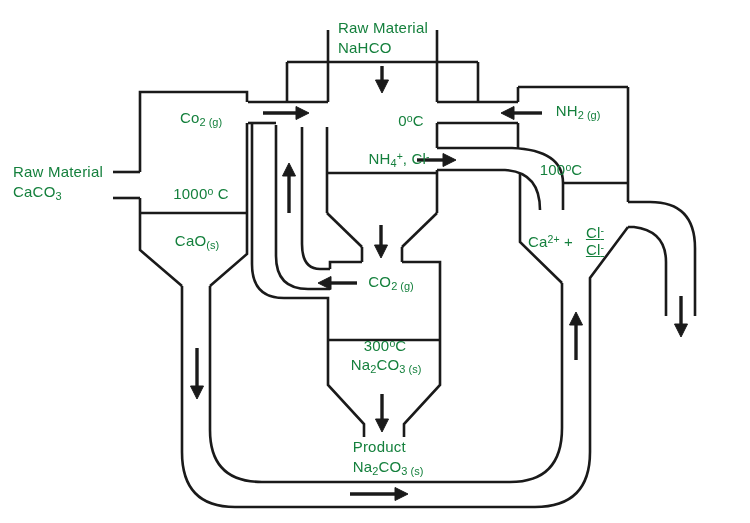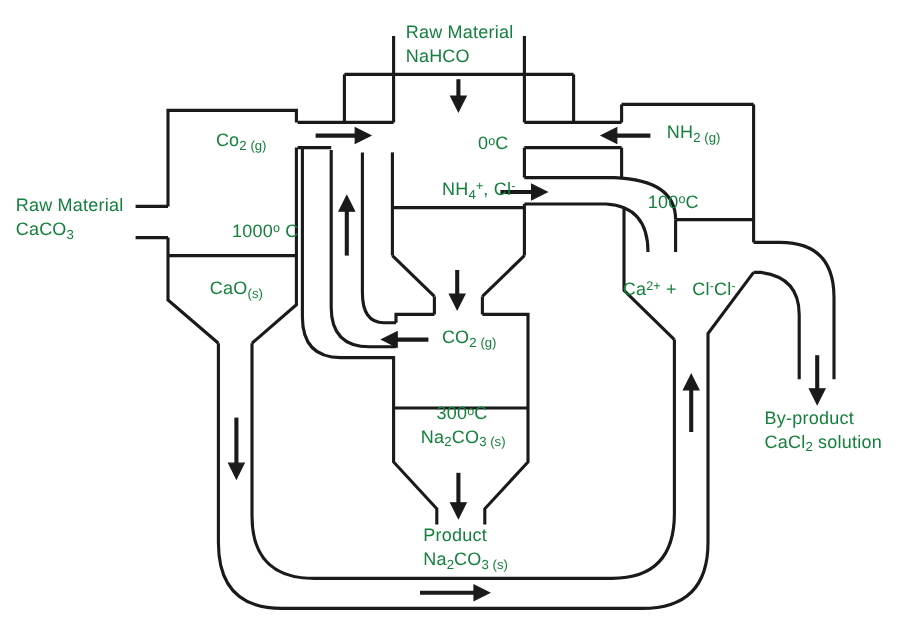--- a/index.html
+++ b/index.html
@@ -4,21 +4,21 @@
 <style>
   html,body{margin:0;padding:0;background:#ffffff;}
   .stage{position:relative;width:750px;height:523px;background:#ffffff;overflow:hidden;
          font-family:"Liberation Sans",sans-serif;}
   .stage svg{position:absolute;left:0;top:0;}
   .lbl{position:absolute;transform:translate(-50%,-50%);font-size:15px;color:#15803d;
        white-space:nowrap;text-align:left;line-height:20px;letter-spacing:0.2px;}
   .lbl sub{font-size:11px;vertical-align:-3px;letter-spacing:0;}
   .lbl sup{font-size:10.5px;vertical-align:4px;letter-spacing:0;}
   .stack{display:inline-flex;align-items:center;gap:13px;}
-  .stack .col{display:inline-flex;flex-direction:row;line-height:14px;}
+  .stack .col{display:inline-flex;flex-direction:column;line-height:14px;text-decoration:underline;}
 </style>
 </head>
 <body>
 
 <div class="stage">
 
 <svg width="750" height="523" viewBox="0 0 750 523">
   <g fill="none" stroke="#1a1a1a" stroke-width="2.6">
 
     <path d="M113,172 H140"></path>
@@ -130,35 +130,31 @@
 <div class="lbl" style="left:383px;top:119px;margin-left:28px;">0<sup>o</sup>C</div>
 <div class="lbl" style="left:359px;top:159px;margin-left:40px;">NH<sub>4</sub><sup>+</sup>, Cl<sup>-</sup></div>
 <div class="lbl" style="left:391px;top:284px;">CO<sub>2 (g)</sub></div>
 <div class="lbl" style="left:385px;top:330px;margin-top:14px;">300<sup>o</sup>C</div>
 <div class="lbl" style="left:386px;top:367px;">Na<sub>2</sub>CO<sub>3 (s)</sub></div>
 <div class="lbl" style="left:388px;top:459px;">
   <span>Product</span><br>
   <span>Na<sub>2</sub>CO<sub>3 (s)</sub></span>
 </div>
 <div class="lbl" style="left:201px;top:120px;">Co<sub>2 (g)</sub></div>
-<div class="lbl" style="left:201px;top:192px;margin-left:20px;">1000<sup>o</sup> C</div>
+<div class="lbl" style="left:201px;top:192px;">1000<sup>o</sup> C</div>
 <div class="lbl" style="left:197px;top:243px;">CaO<sub>(s)</sub></div>
 <div class="lbl" style="left:58px;top:184px;">
   <span>Raw Material</span><br>
   <span>CaCO<sub>3</sub></span>
 </div>
 <div class="lbl" style="left:578px;top:113px;">NH<sub>2 (g)</sub></div>
 <div class="lbl" style="left:561px;top:168px;">100<sup>o</sup>C</div>
 <div class="lbl" style="left:566px;top:240px;">
   <span class="stack">
     <span>Ca<sup>2+</sup> +</span>
     <span class="col">
       <span>Cl<sup>-</sup></span>
       <span>Cl<sup>-</sup></span>
     </span>
   </span>
 </div>
-<div class="lbl" style="left:686px;top:361px;">
-  <span>By-product</span><br>
-  <span>CaCl<sub>2</sub> solution</span>
-</div>
 
 </div>
 
 </body></html>

